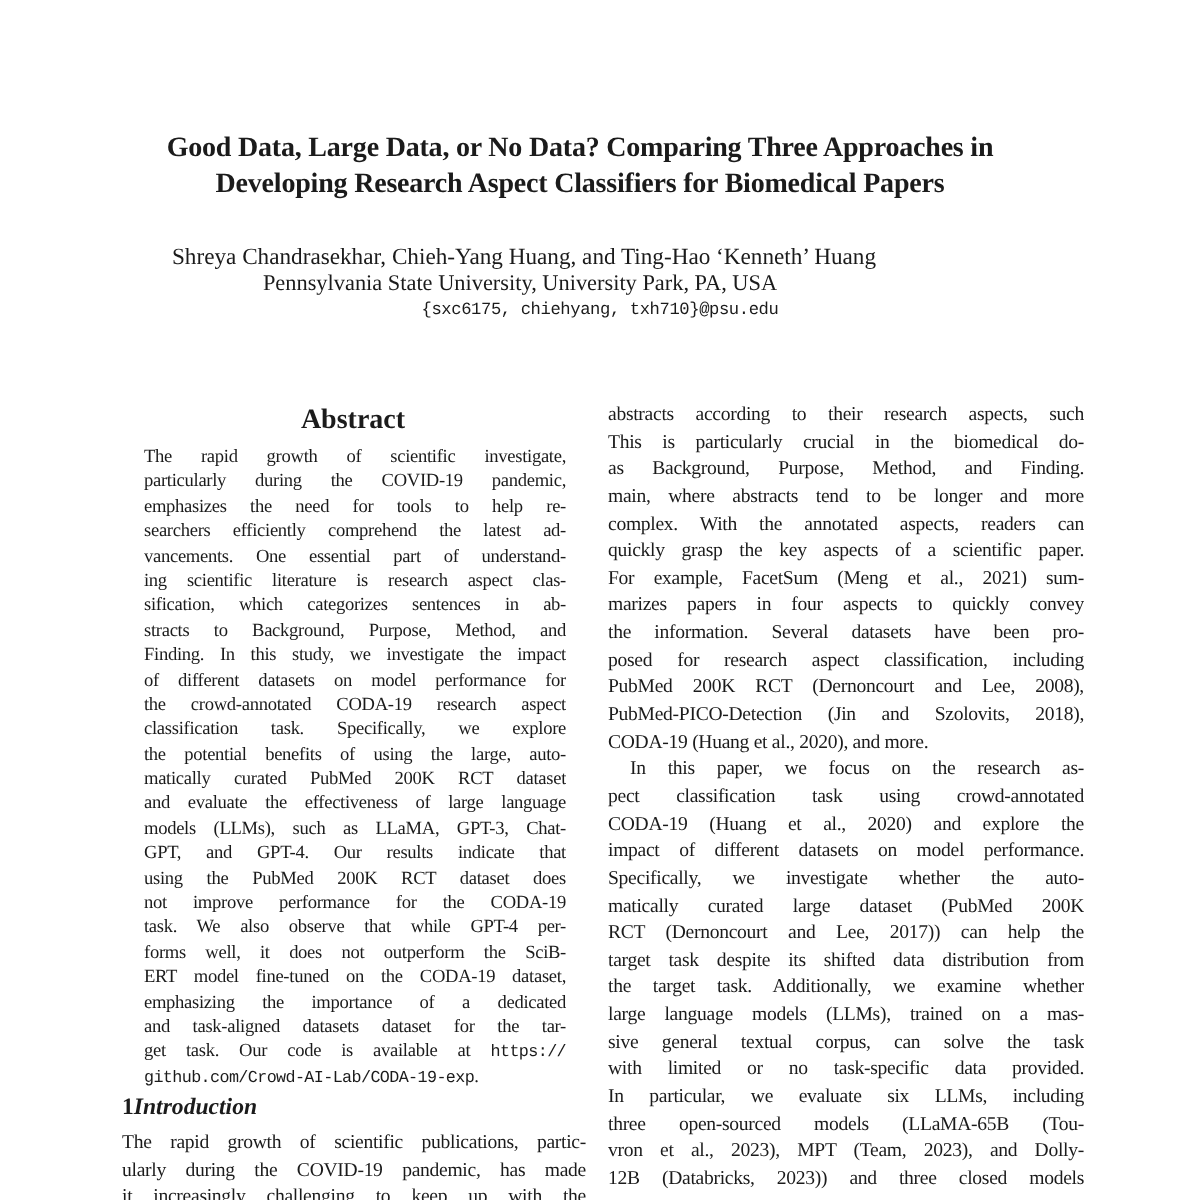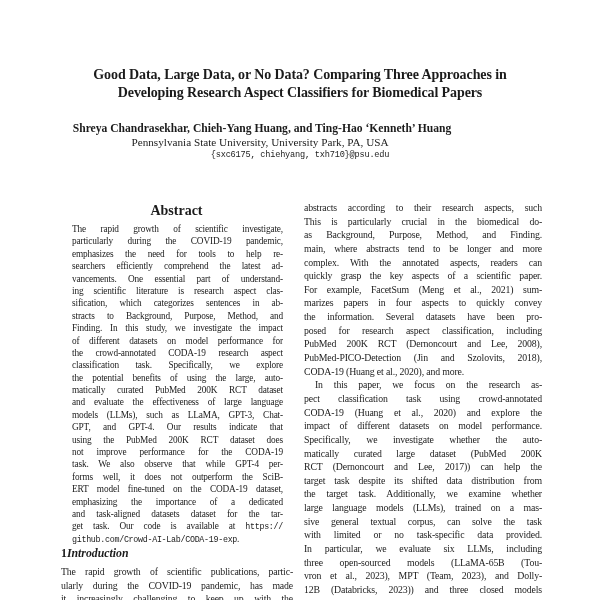--- a/index.html
+++ b/index.html
@@ -5,27 +5,27 @@
   * { box-sizing: border-box; margin: 0; padding: 0; }
   html, body { width: 600px; height: 600px; }
   body {
     background: #ffffff;
     overflow: hidden;
     position: relative;
     font-family: "Liberation Serif", serif;
     color: #1b1b1b;
   }
   .paper-title {
-    position: absolute; top: 66px; left: 30px; width: 540px;
+    position: absolute; top: 66px; left: 20px; width: 540px;
     text-align: center; font-weight: 700; font-size: 14px;
     line-height: 18.4px; letter-spacing: -0.1px;
   }
   .authors {
     position: absolute; top: 122px; left: 0; width: 524px;
-    text-align: center; font-weight: 700; font-size: 11.6px;
+    text-align: center; font-weight: 400; font-size: 11.6px;
   }
   .affiliation {
     position: absolute; top: 136px; left: 0; width: 520px;
     text-align: center; font-size: 11.2px;
   }
   .email {
     position: absolute; top: 150px; left: 0; width: 600px;
     text-align: center; font-family: "Liberation Mono", monospace;
     font-size: 8.6px; letter-spacing: -0.2px;
   }

